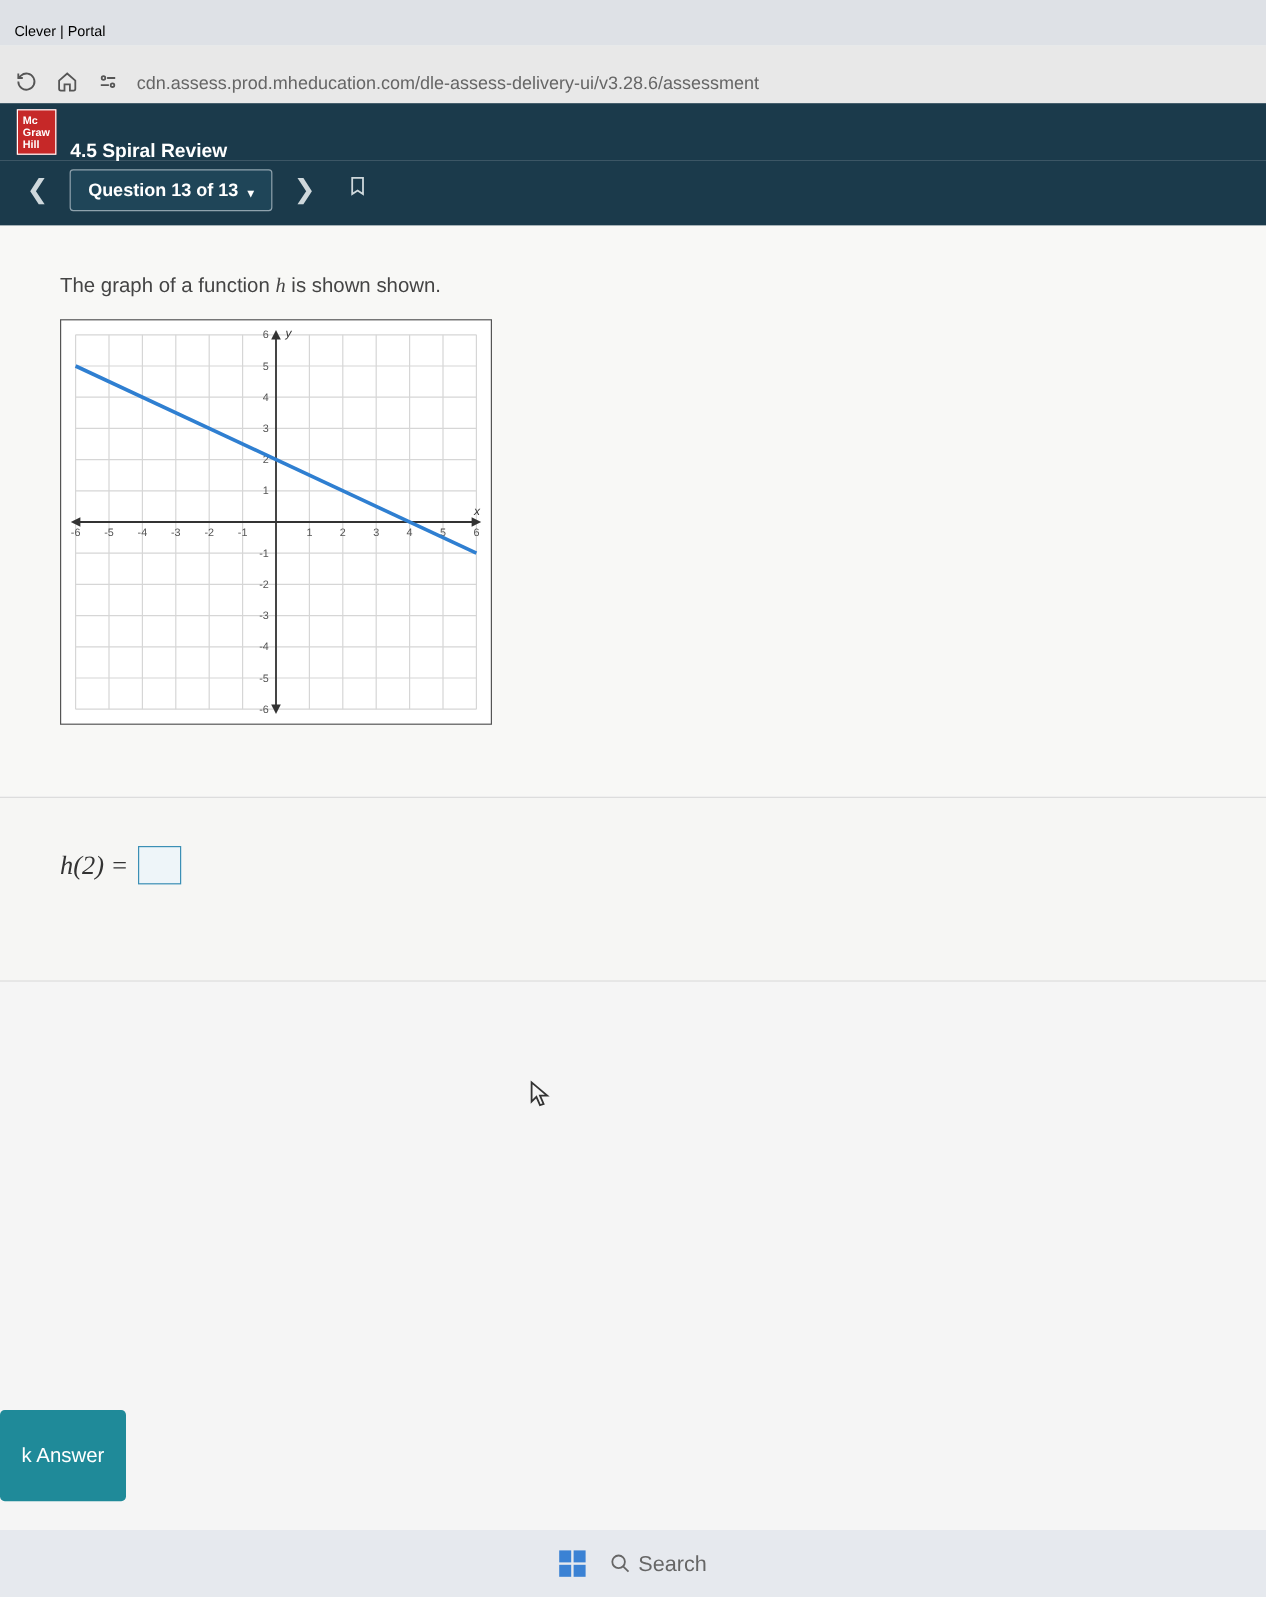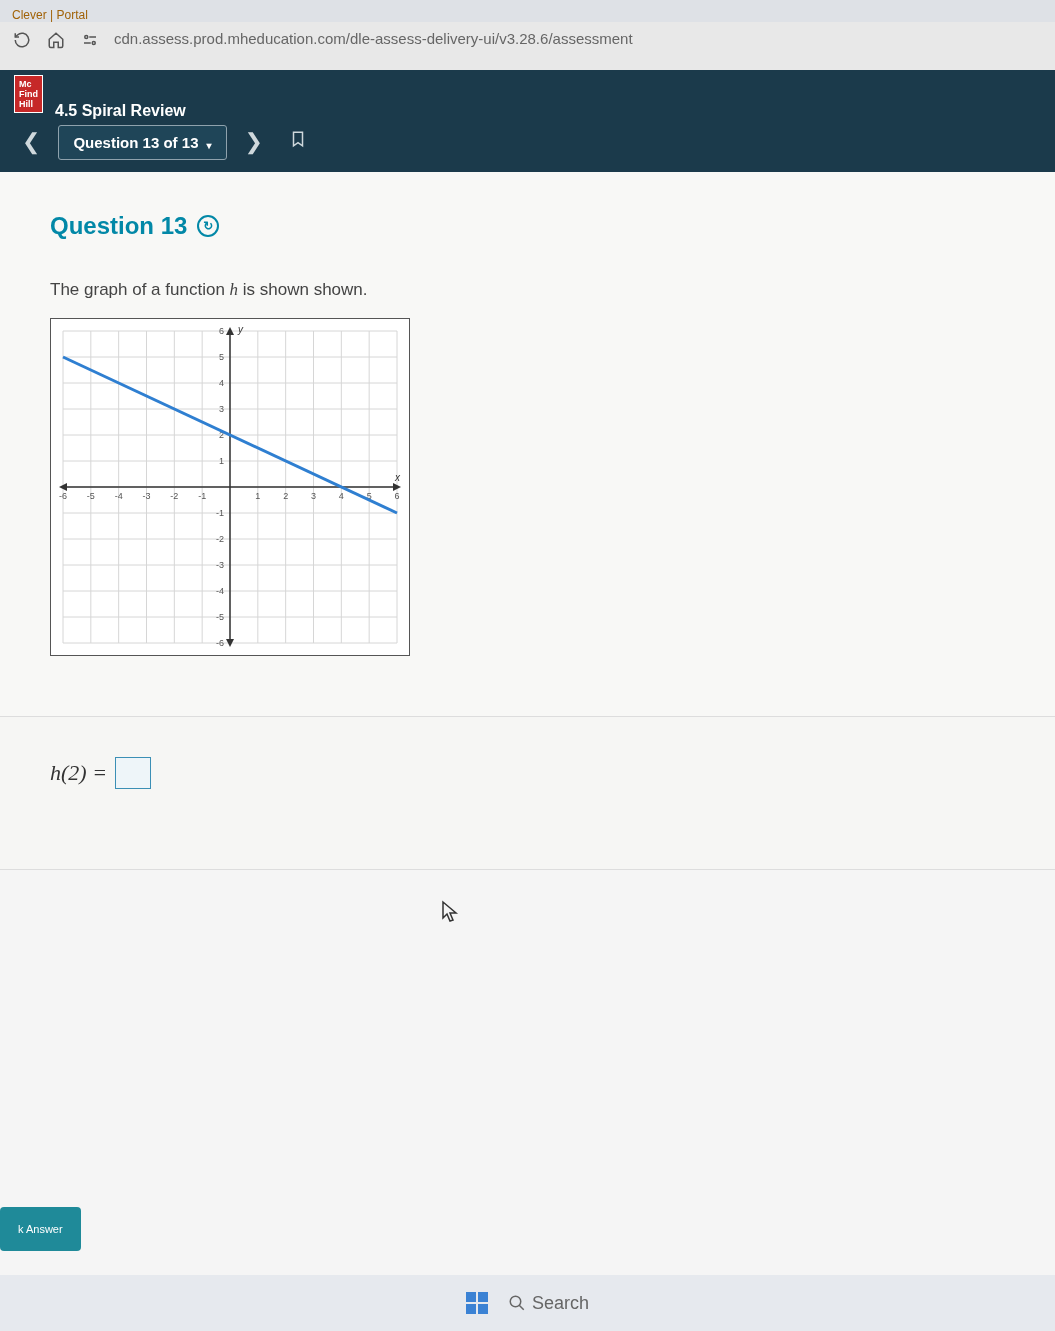--- a/index.html
+++ b/index.html
@@ -6,29 +6,29 @@
   body {
     font-family: Arial, Helvetica, sans-serif;
     background: #f5f5f5;
     width: 1055px;
     height: 1331px;
     overflow: hidden;
     position: relative;
   }
   .browser-tab {
     background: #dee1e6;
-    padding: 8px 12px;
+    padding: 19px 12px;
     font-size: 12px;
-    color: #a16207;
+    color: #000000;
     height: 22px;
   }
   .browser-bar {
     background: #e8e8e8;
     display: flex;
-    align-items: flex-start;
+    align-items: flex-end;
     padding: 8px 12px;
     gap: 14px;
     height: 48px;
   }
   .browser-icon {
     width: 20px; height: 20px;
     display: flex; align-items: center; justify-content: center;
     color: #555;
   }
   .url-text {
@@ -152,22 +152,22 @@
     position: absolute;
     left: 440px;
     top: 900px;
     font-size: 22px;
     color: #333;
   }
   .check-answer {
     background: #1f8a99;
     color: #fff;
     border: none;
-    padding: 16px 18px;
-    font-size: 11px;
+    padding: 28px 18px;
+    font-size: 17px;
     border-radius: 4px;
     position: absolute;
     left: 0;
     bottom: 80px;
   }
   .taskbar {
     position: absolute;
     bottom: 0;
     left: 0; right: 0;
     height: 56px;
@@ -212,45 +212,41 @@
         <circle cx="17" cy="16" r="2"></circle>
         <line x1="4" y1="16" x2="13" y2="16"></line>
       </svg>
   </div>
   <div class="url-text">cdn.assess.prod.mheducation.com/dle-assess-delivery-ui/v3.28.6/assessment</div>
 </div>
 
 <div class="app-header">
   <div class="logo">
     <div>Mc</div>
-    <div>Find</div>
+    <div>Graw</div>
     <div>Hill</div>
   </div>
   <div class="app-title">4.5 Spiral Review</div>
 </div>
 
 <div class="qnav-bar">
   <div class="nav-arrow">❮</div>
   <div class="q-select">
     <span>Question 13 of 13</span>
     <span class="caret">▾</span>
   </div>
   <div class="nav-arrow">❯</div>
   <div class="nav-arrow bookmark">
     <svg width="18" height="22" viewBox="0 0 24 24" fill="none" stroke="currentColor" stroke-width="2">
         <path d="M6 3h12v18l-6-4-6 4z"></path>
       </svg>
   </div>
 </div>
 
 <div class="content">
-  <div class="qheading">
-    <span>Question 13</span>
-    <span class="replay">↻</span>
-  </div>
 
   <p class="body-text">
     <span>The graph of a function </span><i>h</i><span> is shown shown.</span>
   </p>
 
   <div class="chart-wrap">
     <svg id="chart-svg" width="358" height="336" viewBox="0 0 358 336">
         <line x1="12" y1="324" x2="12" y2="12" stroke="#d6d6d6" stroke-width="1"></line>
         <line x1="39.83333333333333" y1="324" x2="39.83333333333333" y2="12" stroke="#d6d6d6" stroke-width="1"></line>
         <line x1="67.66666666666666" y1="324" x2="67.66666666666666" y2="12" stroke="#d6d6d6" stroke-width="1"></line>

